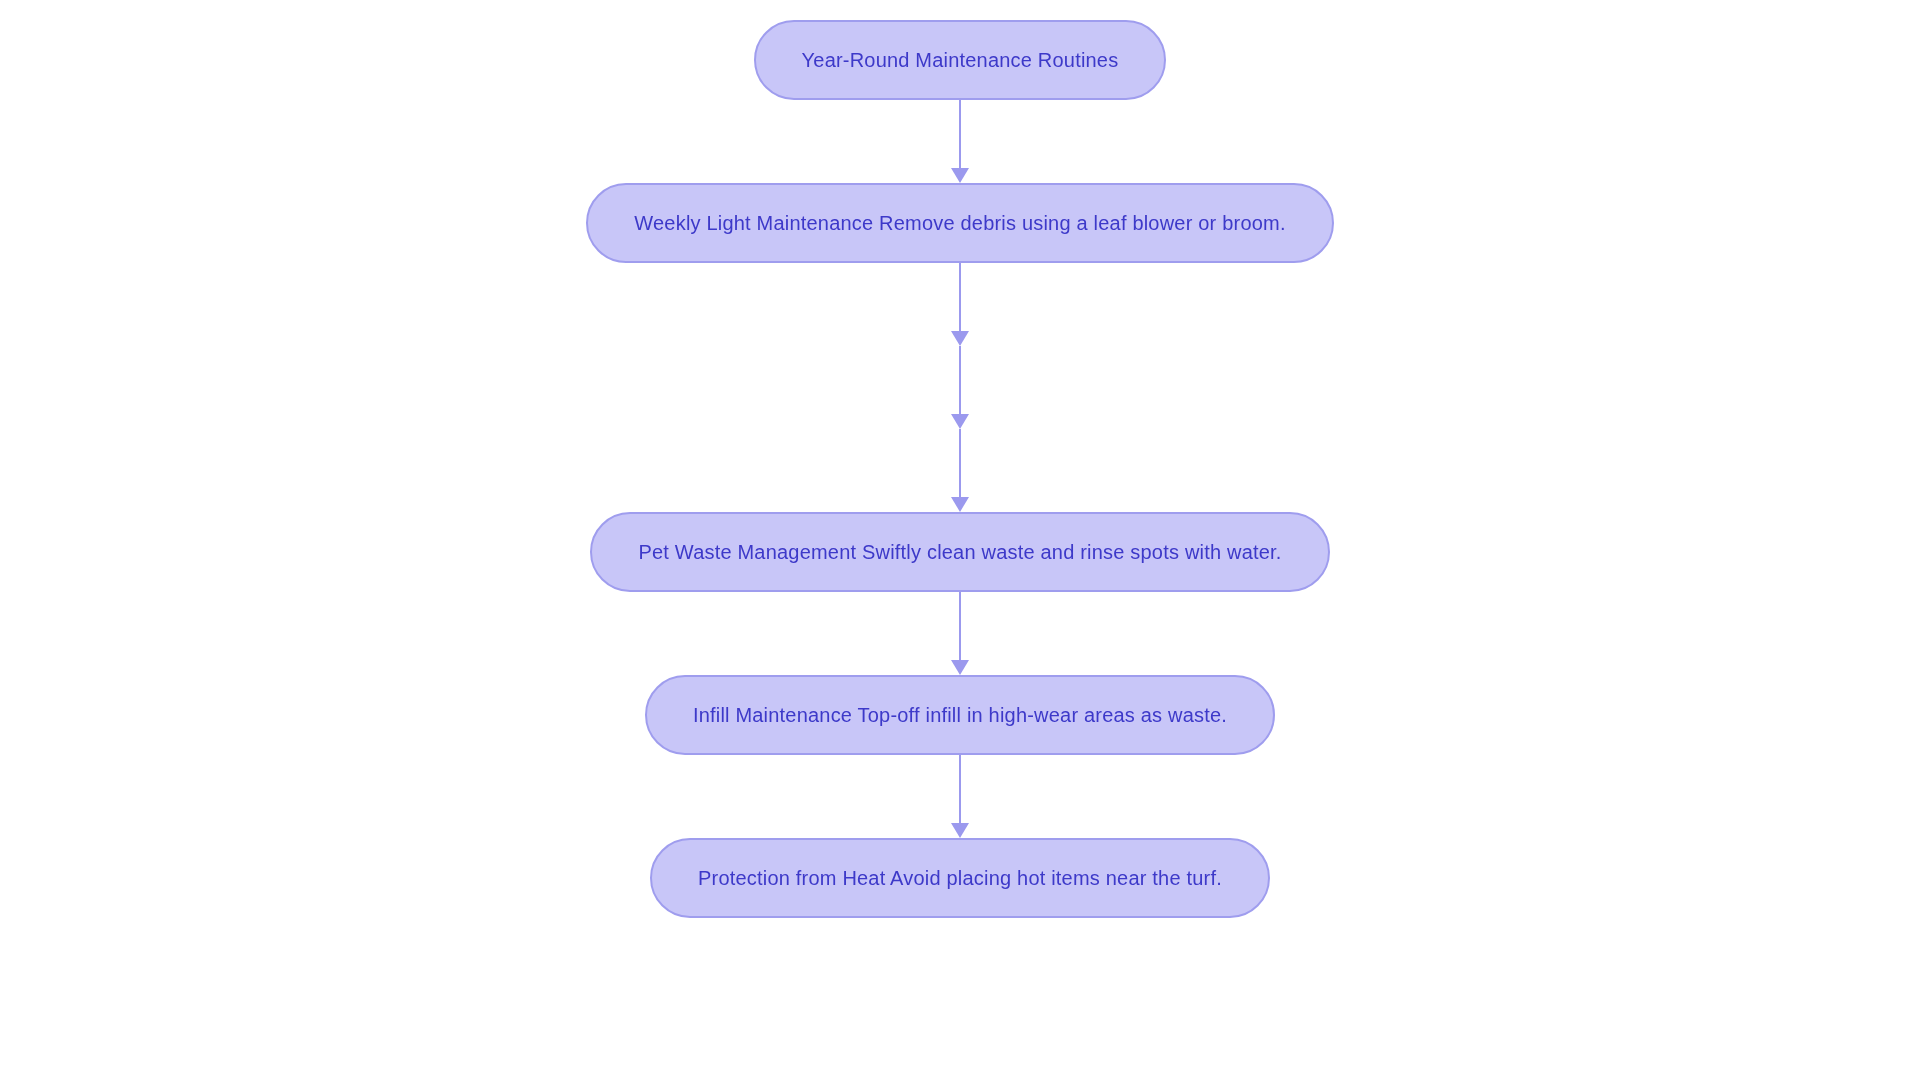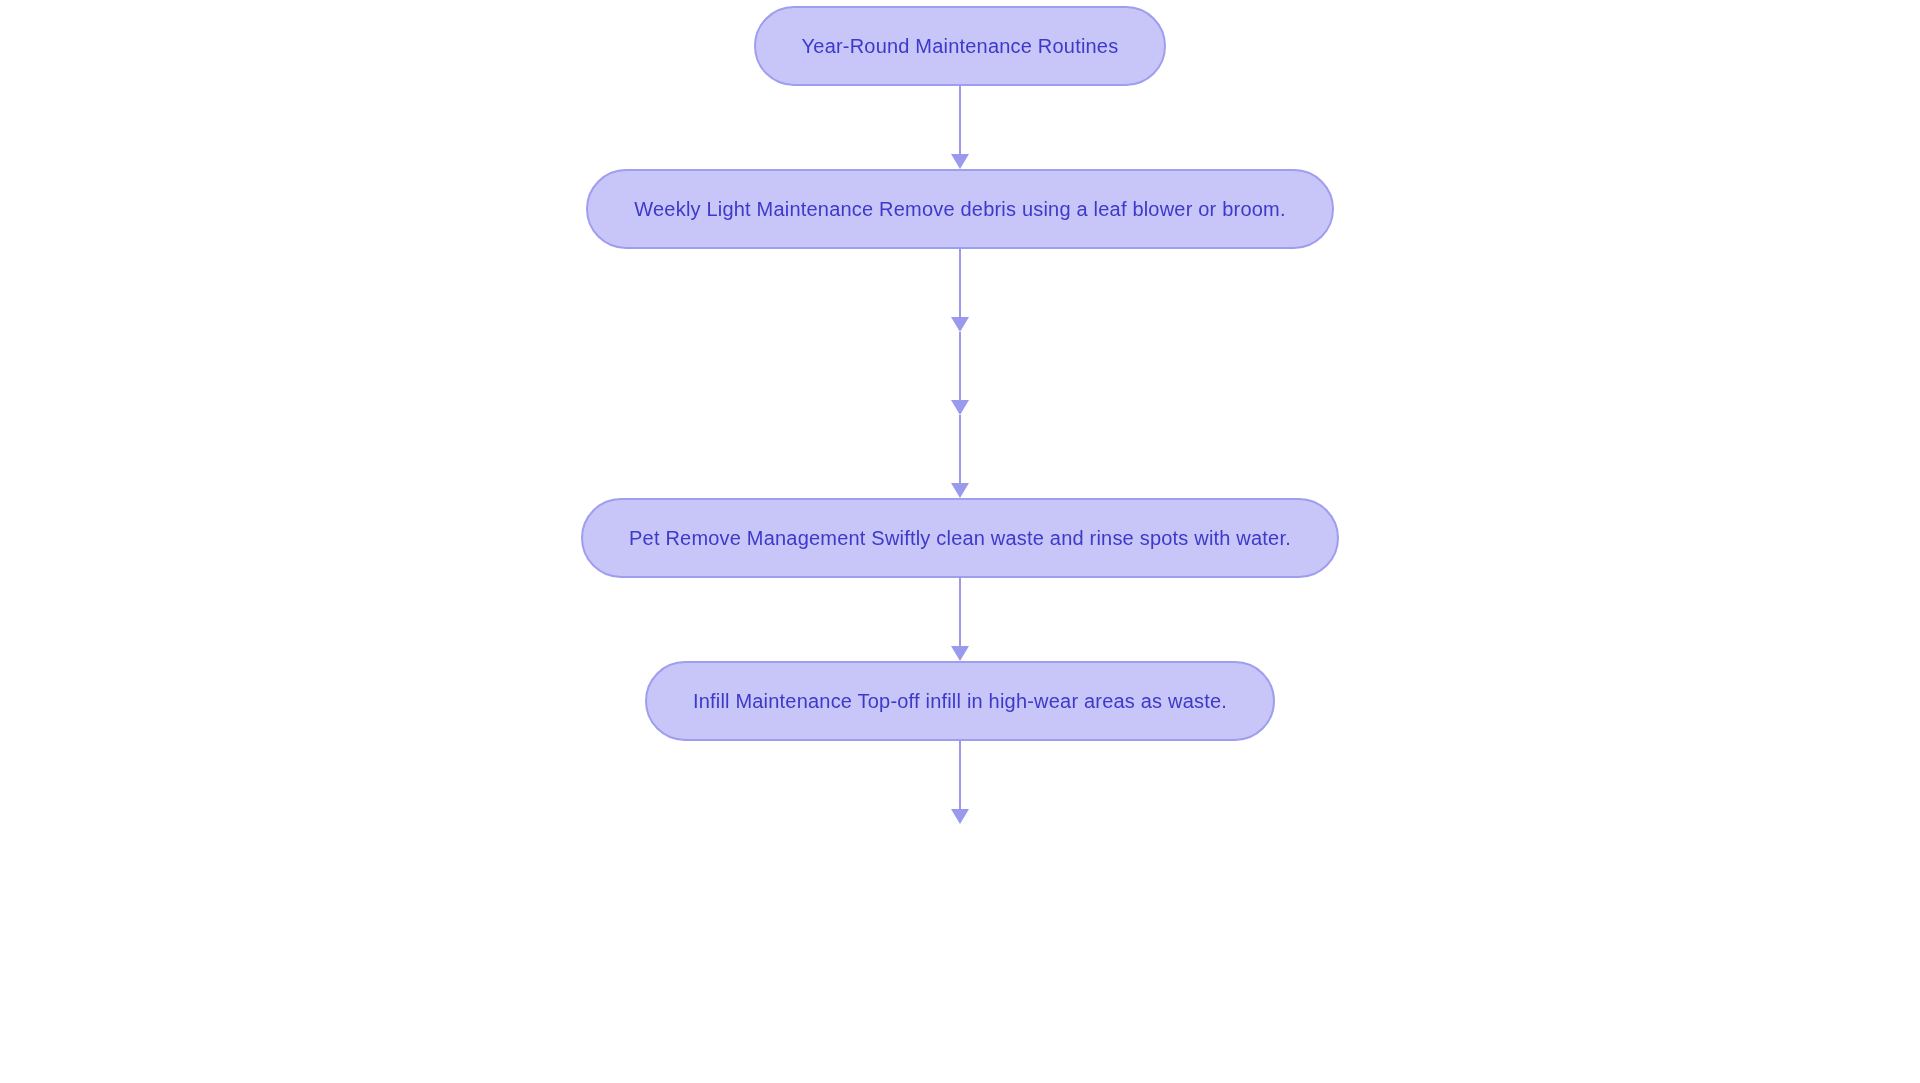--- a/index.html
+++ b/index.html
@@ -15,21 +15,21 @@
     font-family:"Liberation Sans","DejaVu Sans",sans-serif;
   }
   .canvas{
     position:relative;
     width:1920px;
     height:1083px;
     background:var(--background);
     display:flex;
     flex-direction:column;
     align-items:center;
-    padding-top:6px;
+    padding-top:20px;
     overflow:hidden;
   }
   .node{
     height:80px;
     flex:0 0 80px;
     display:flex;
     align-items:center;
     justify-content:center;
     padding:0 46px;
     border-radius:40px;
@@ -87,28 +87,29 @@
     <div class="shaft"></div>
     <div class="head"></div>
   </div>
 
 
   <div class="arrow">
     <div class="shaft"></div>
     <div class="head"></div>
   </div>
 
-  <div class="node">Pet Remove Management Swiftly clean waste and rinse spots with water.</div>
+  <div class="node">Pet Waste Management Swiftly clean waste and rinse spots with water.</div>
 
   <div class="arrow">
     <div class="shaft"></div>
     <div class="head"></div>
   </div>
 
   <div class="node">Infill Maintenance Top-off infill in high-wear areas as waste.</div>
 
   <div class="arrow">
     <div class="shaft"></div>
     <div class="head"></div>
   </div>
 
+  <div class="node">Protection from Heat Avoid placing hot items near the turf.</div>
 
 </div>
 
 </body></html>

